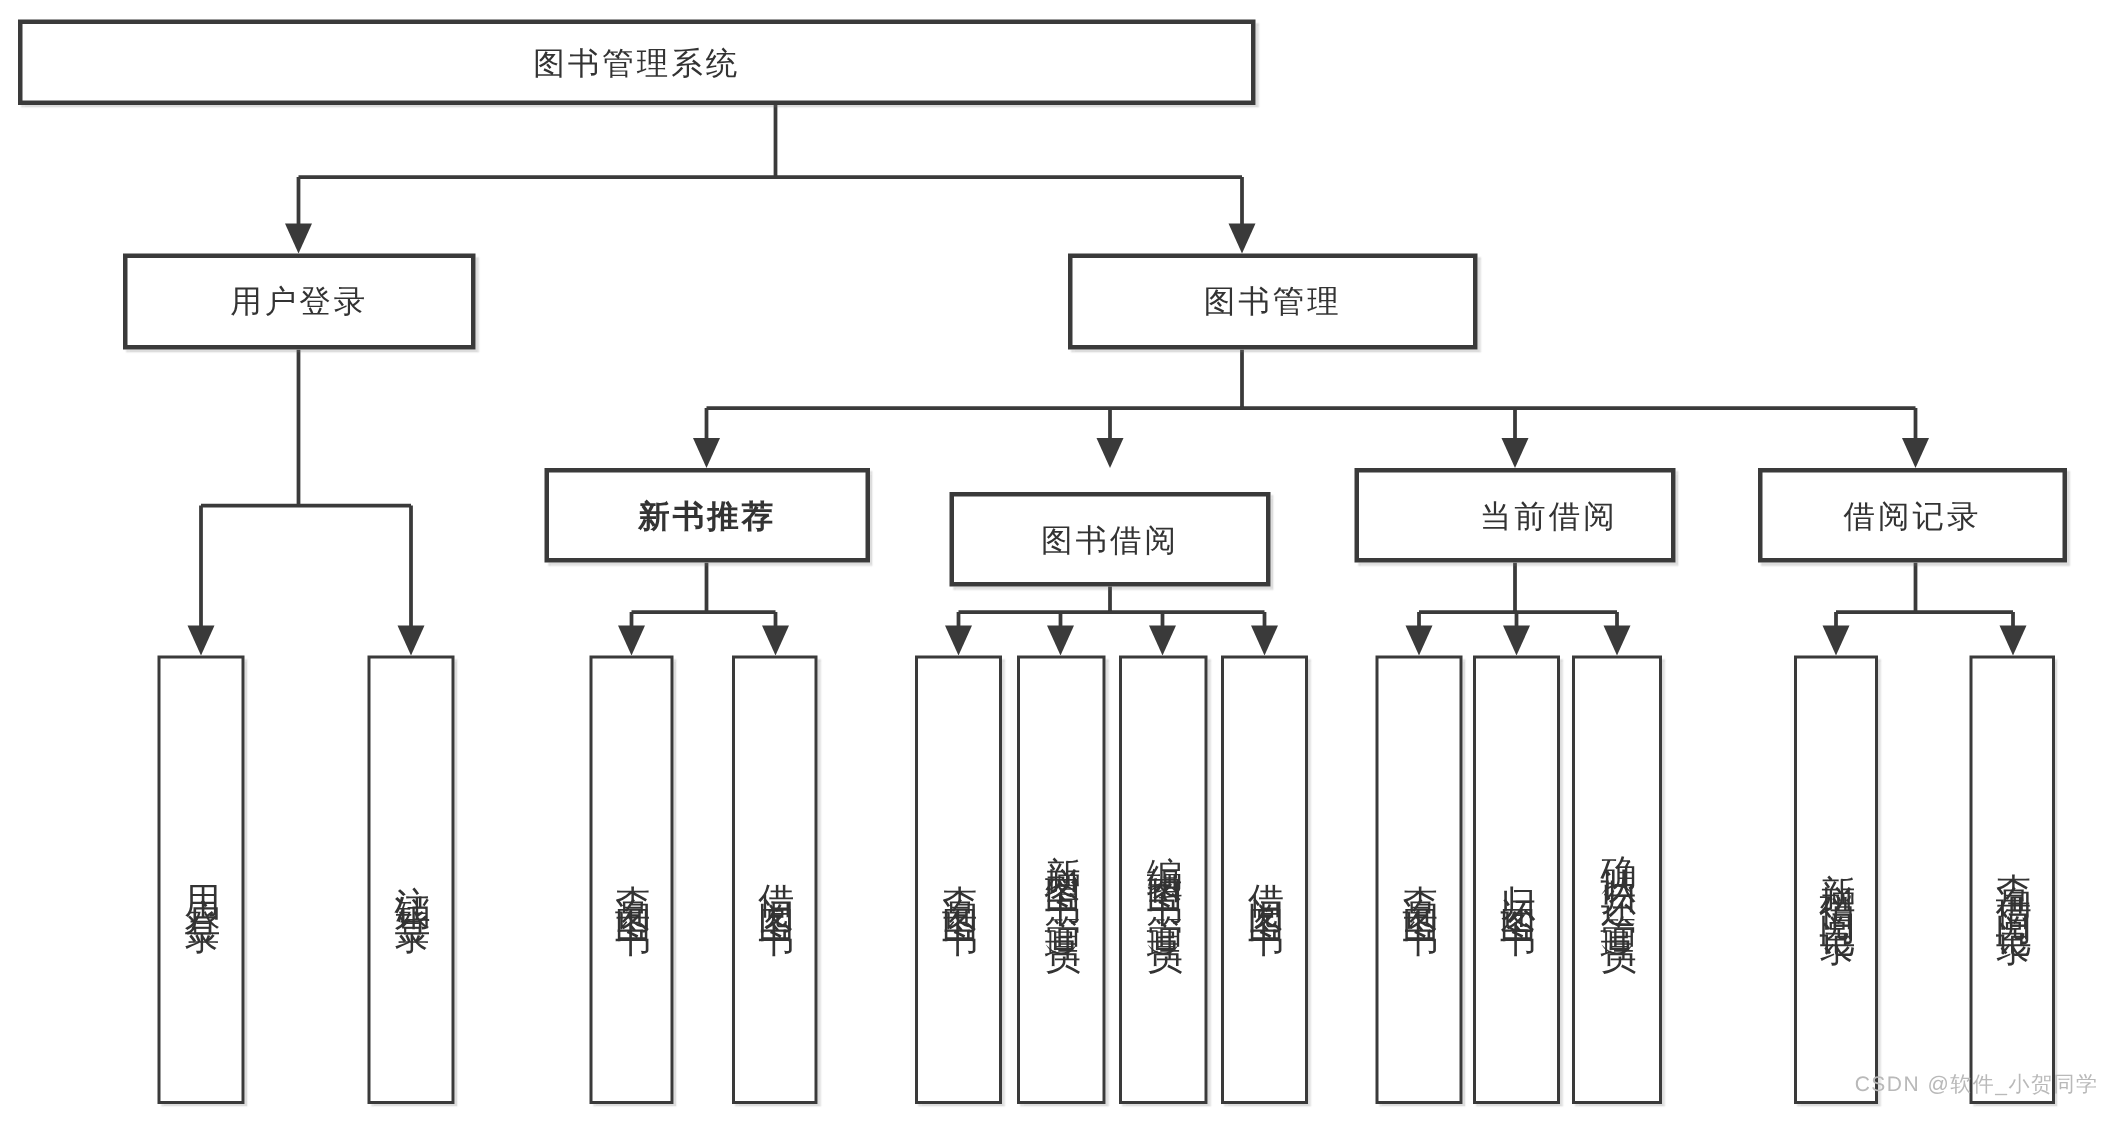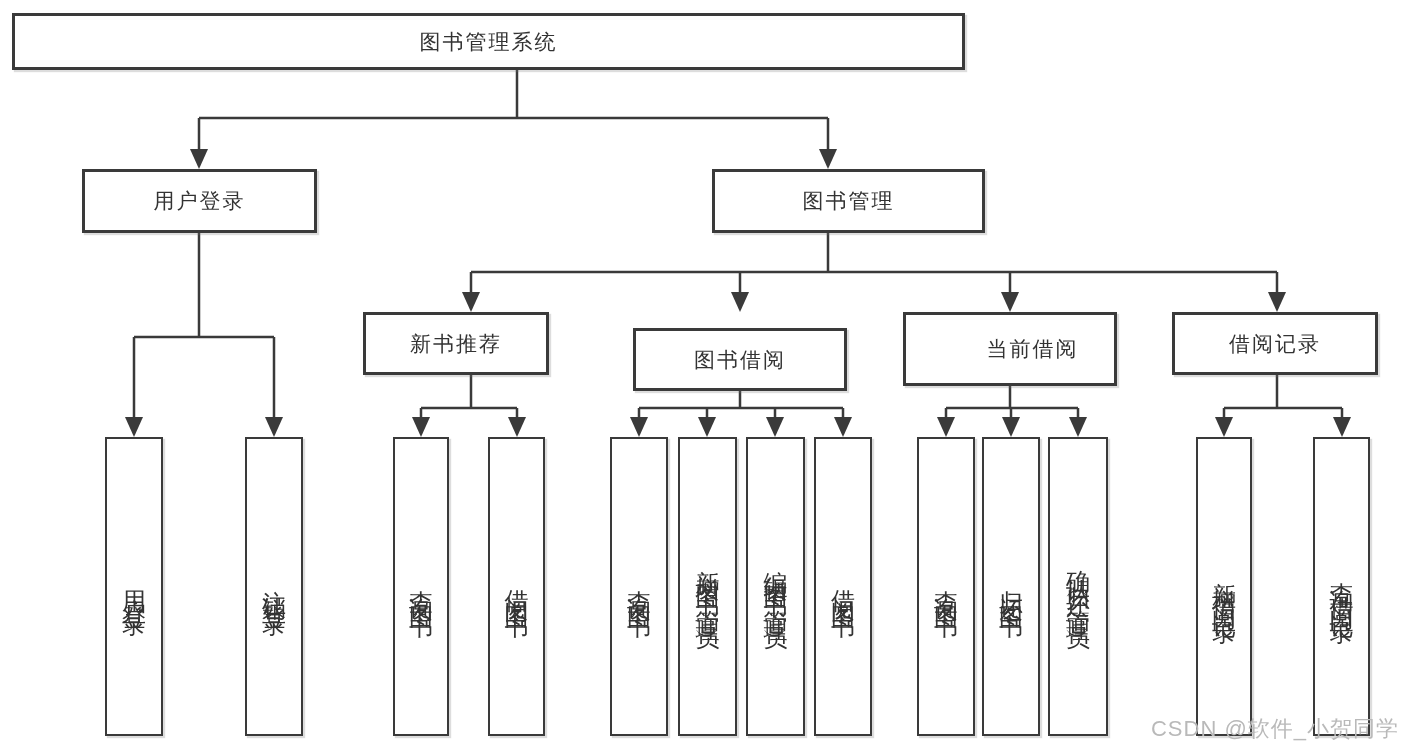--- a/index.html
+++ b/index.html
@@ -23,29 +23,29 @@
     display:flex;align-items:center;justify-content:center;
     box-shadow:2px 2px 1px rgba(120,120,120,0.25);
   }
   .vbox span{
     writing-mode:vertical-rl;line-height:1;
     font-size:24px;letter-spacing:8px;color:var(--text,#333);
     white-space:nowrap;
   }
   .watermark{
     position:absolute;right:6px;top:714px;
-    font-size:22px;color:var(--watermark,#b9b9b9);letter-spacing:1px;
+    font-size:14px;color:var(--watermark,#b9b9b9);letter-spacing:1px;
   }
   
-  #n-root{left:12px;top:13px;width:953px;height:57px;}
+  #n-root{left:12px;top:13px;width:825px;height:57px;}
   #n-login{left:82px;top:169px;width:235px;height:64px;}
   #n-mgmt{left:712px;top:169px;width:273px;height:64px;}
-  #n-rec{left:363px;top:312px;width:186px;height:63px;}
+  #n-rec{left:363px;top:312px;width:217px;height:63px;font-weight:bold;}
   #n-borrow{left:633px;top:312px;width:214px;height:63px;margin-top:16px;}
-  #n-current{left:903px;top:312px;width:214px;height:74px;padding-left:45px;}
+  #n-current{left:903px;top:312px;width:214px;height:63px;padding-left:45px;}
   #n-records{left:1172px;top:312px;width:206px;height:63px;}
   
   #l-1a{left:105px;width:58px;}
   #l-1b{left:245px;width:58px;}
   #l-2a{left:393px;width:56px;}
   #l-2b{left:488px;width:57px;}
   #l-3a{left:610px;width:58px;}
   #l-3b{left:678px;width:59px;}
   #l-3c{left:746px;width:59px;}
   #l-3d{left:814px;width:58px;}

